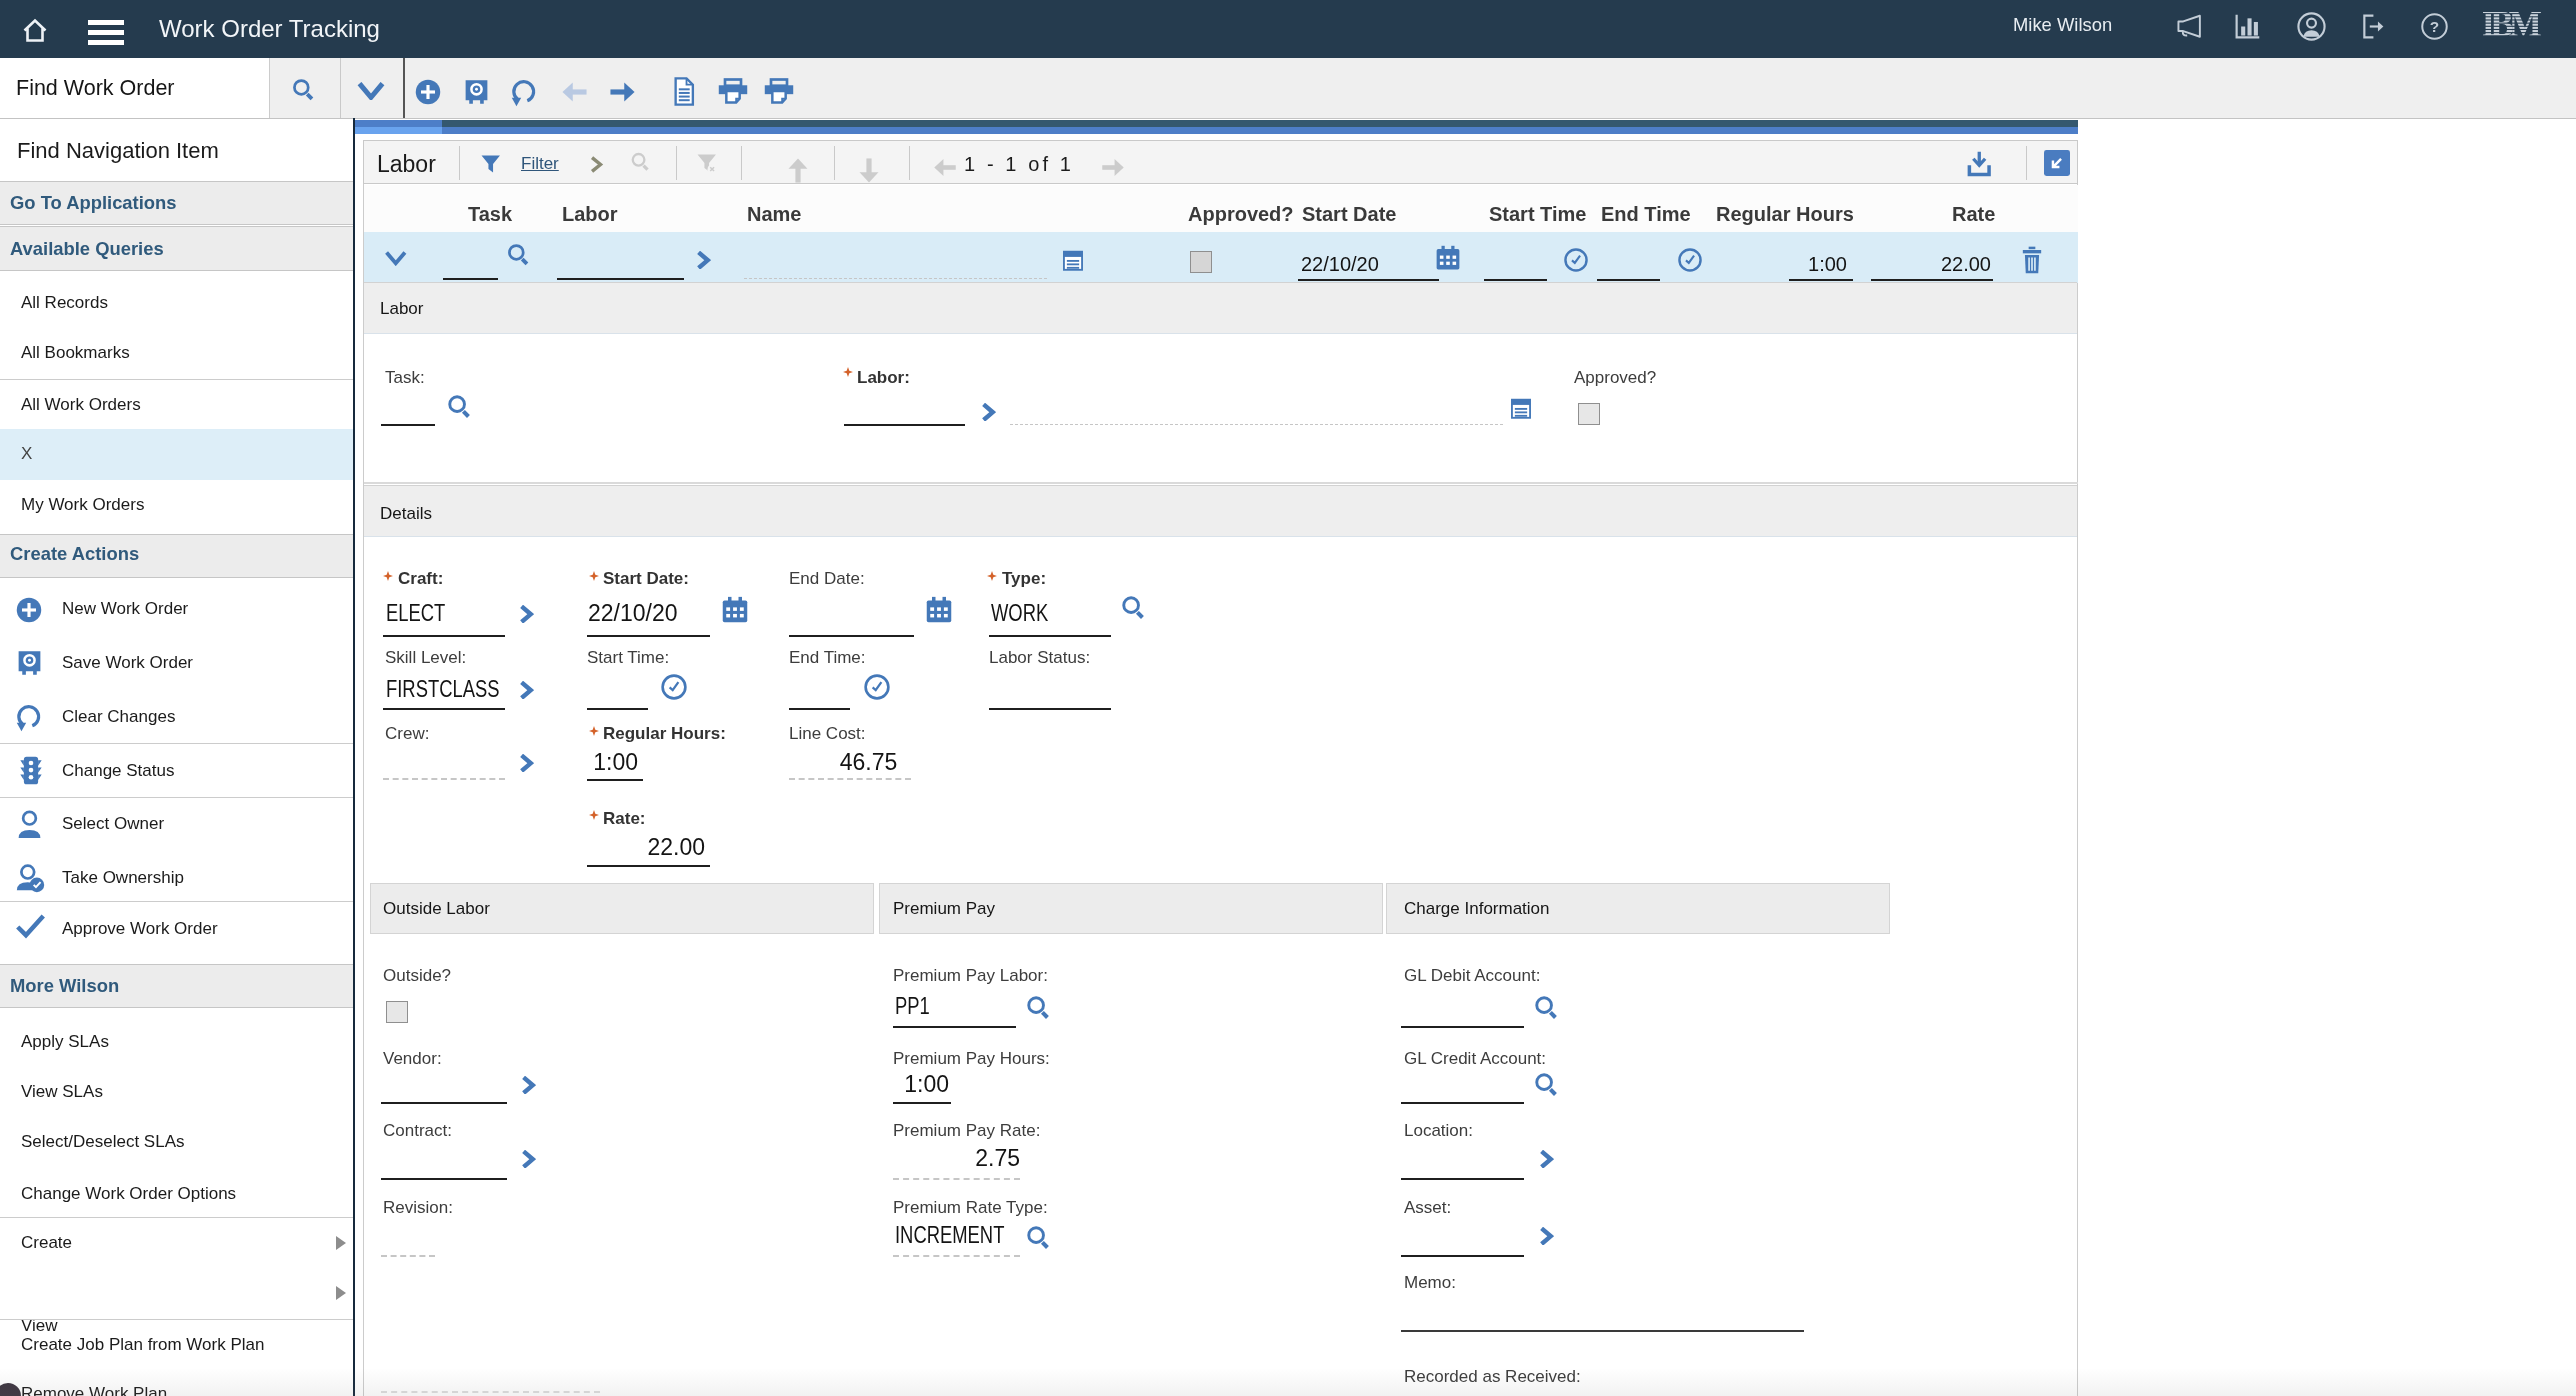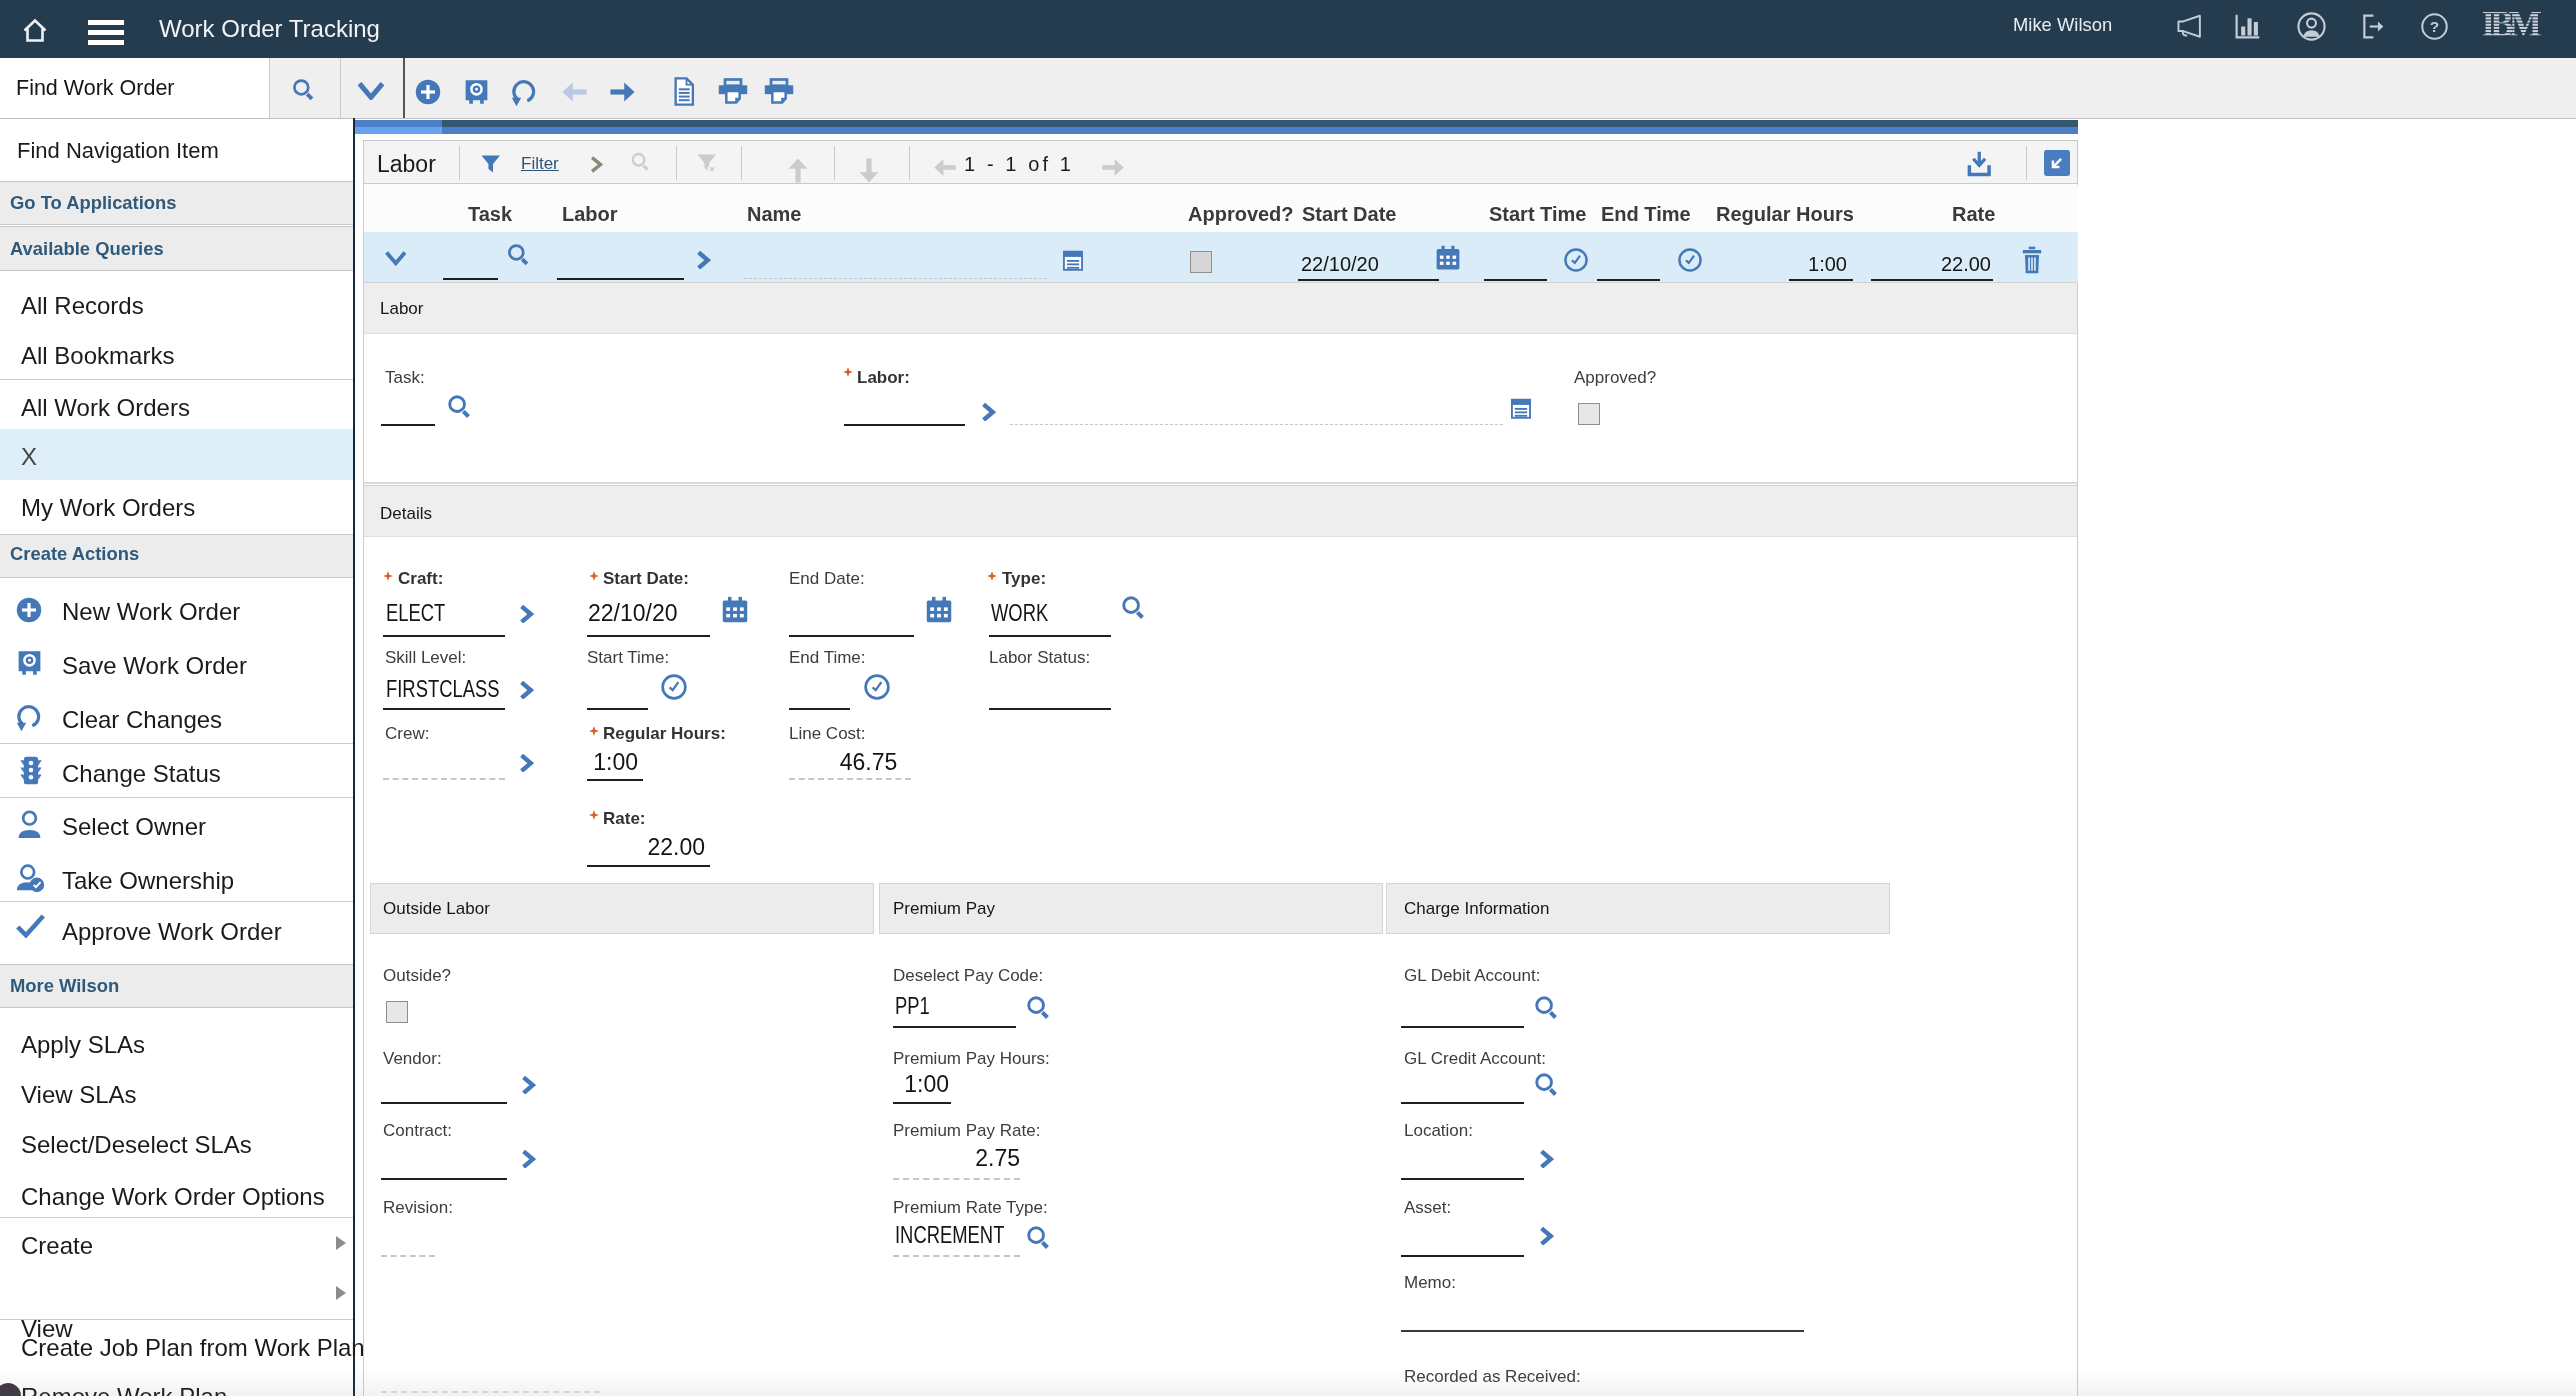--- a/index.html
+++ b/index.html
@@ -9,21 +9,21 @@
 .lbl{position:absolute;font-size:17px;color:#3d3d3d;white-space:nowrap;line-height:1}
 .lblb{position:absolute;font-size:17px;font-weight:bold;color:#333;white-space:nowrap;line-height:1}
 .ch{position:absolute;font-size:20px;font-weight:bold;color:#3a3a3a;white-space:nowrap;line-height:1}
 .val{position:absolute;font-size:23px;color:#141414;white-space:nowrap;line-height:1}
 .vt{font-size:20px !important}
 .vc{transform:scaleX(.8);transform-origin:0 50%}
 .ul{position:absolute;border-top:2.3px solid #1f1f1f}
 .uld{position:absolute;border-top:2.3px dashed #c6c6c6}
 .cb{position:absolute;width:22px;height:22px;background:#e7e7e7;border:1.5px solid #8f8f8f}
 .dv{position:absolute;width:0.8px;background:#c9c9c9}
-.si{position:absolute;font-size:24px;color:#1b1b1b;white-space:nowrap;line-height:1}
+.si{position:absolute;font-size:17px;color:#1b1b1b;white-space:nowrap;line-height:1}
 .sh{position:absolute;font-size:18.4px;font-weight:bold;color:#305a7c;white-space:nowrap;line-height:1}
 .sd{position:absolute;left:0;width:353px;height:0.8px;background:#ccc}
 .ic{position:absolute}
 </style>
 </head>
 <body>
 <div class="ab" style="left:0;top:0;width:2576px;height:58px;background:#253b4e"></div>
 <svg class="ic" style="left:19px;top:13px" width="32" height="32" viewBox="0 0 32 32">
     <path d="M5.5 17.5 L16 7.5 L26.5 17.5 M8.5 15 V27.5 H23.5 V15" fill="none" stroke="#eef2f6" stroke-width="2.6"></path>
   </svg>
@@ -465,21 +465,21 @@
     <path d="M2.5 1.5 L12.5 10 L2.5 18.5" fill="none" stroke="#4478b8" stroke-width="4.8"></path>
   </svg>
 <div class="ul" style="left:381px;top:1102px;width:126px"></div>
 <div class="lbl" style="left:383px;top:1122px">Contract:</div>
 <svg class="ic" style="left:521px;top:1150px" width="15.3" height="18.4" viewBox="0 0 16 20">
     <path d="M2.5 1.5 L12.5 10 L2.5 18.5" fill="none" stroke="#4478b8" stroke-width="4.8"></path>
   </svg>
 <div class="ul" style="left:381px;top:1178px;width:126px"></div>
 <div class="lbl" style="left:383px;top:1199px">Revision:</div>
 <div class="uld" style="left:381px;top:1255px;width:54px"></div>
-<div class="lbl" style="left:893px;top:967px">Deselect Pay Code:</div>
+<div class="lbl" style="left:893px;top:967px">Premium Pay Labor:</div>
 <div class="val vc" style="left:895px;top:995px">PP1</div>
 <div class="ul" style="left:893px;top:1026px;width:123px"></div>
 <svg class="ic" style="left:1024px;top:994px" width="31" height="31" viewBox="0 0 32 32">
     <circle cx="12.5" cy="11.5" r="7.6" fill="none" stroke="#4478b8" stroke-width="3"></circle>
     <path d="M20.5 17.5 l5.2 5.2 -3 3 -5.2 -5.2 z" fill="#4478b8"></path>
   </svg>
 <div class="lbl" style="left:893px;top:1050px">Premium Pay Hours:</div>
 <div class="val" style="left:882px;top:1073px;width:67px;text-align:right">1:00</div>
 <div class="ul" style="left:893px;top:1102px;width:58px"></div>
 <div class="lbl" style="left:893px;top:1122px">Premium Pay Rate:</div>

